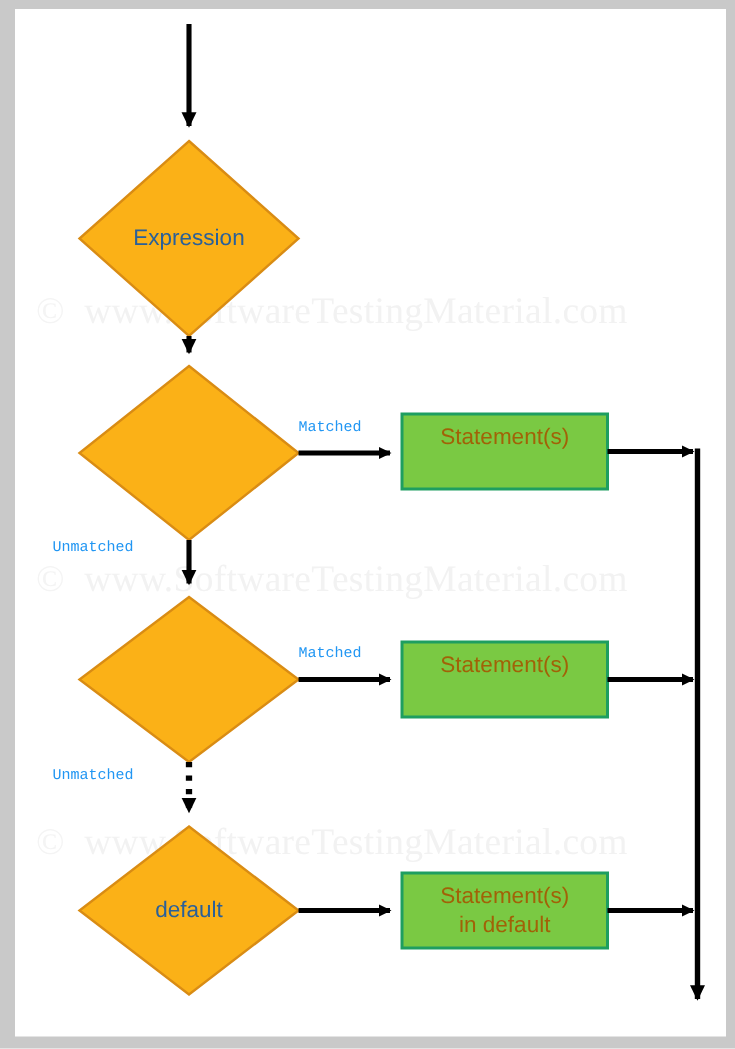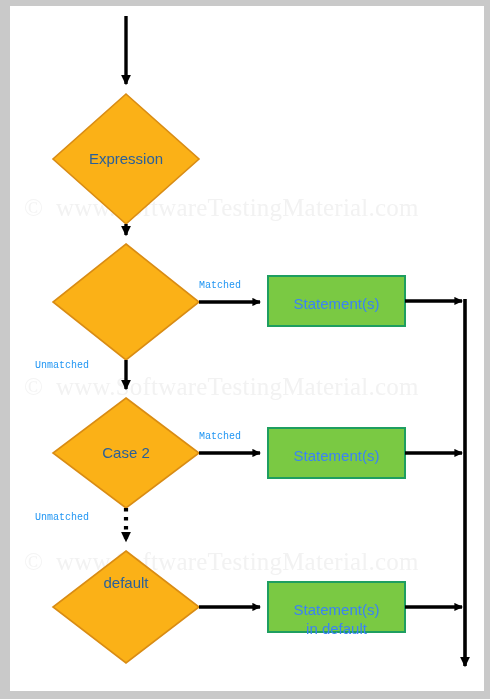--- a/index.html
+++ b/index.html
@@ -50,26 +50,25 @@
     position: absolute;
     color: #2a6099;
     font-family: "Liberation Sans", sans-serif;
     font-size: 15px;
     text-align: center;
     white-space: nowrap;
     line-height: 18px;
   }
   .box-text {
     position: absolute;
-    color: #3b82f6;
+    color: #a16207;
     font-family: "Liberation Sans", sans-serif;
     font-size: 15px;
     text-align: center;
     line-height: 19px;
-    margin-top: 12px;
   }
   .edge-label {
     position: absolute;
     color: #2196f3;
     font-family: Liberation Mono, monospace;
     font-size: 10px;
     white-space: nowrap;
   }
 </style>
 </head>
@@ -132,22 +131,21 @@
       <path d="M189,601 L250,601" stroke="#000000" stroke-width="3.4" fill="none" marker-end="url(#ah)"></path>
 
       <rect x="258" y="576" width="137" height="50" fill="#7AC943" stroke="#1E9E60" stroke-width="2"></rect>
 
       <path d="M395,601 L452,601" stroke="#000000" stroke-width="3.4" fill="none" marker-end="url(#ah)"></path>
 
       <path d="M455,293 L455,660" stroke="#000000" stroke-width="3.6" fill="none" marker-end="url(#ah2)"></path>
     </svg>
 
     <div class="node-text" style="left:43px; top:144px; width:146px;">Expression</div>
-    <div class="node-text" style="left:43px; top:438px; width:146px;">Case 2</div>
-    <div class="node-text" style="left:43px; top:568px; width:146px;">default</div>
+    <div class="node-text" style="left:43px; top:592px; width:146px;">default</div>
 
     <div class="box-text" style="left:258px; top:276px; width:137px;">
       <div>Statement(s)</div>
     </div>
     <div class="box-text" style="left:258px; top:428px; width:137px;">
       <div>Statement(s)</div>
     </div>
     <div class="box-text" style="left:258px; top:582px; width:137px;">
       <div>Statement(s)</div>
       <div>in default</div>

